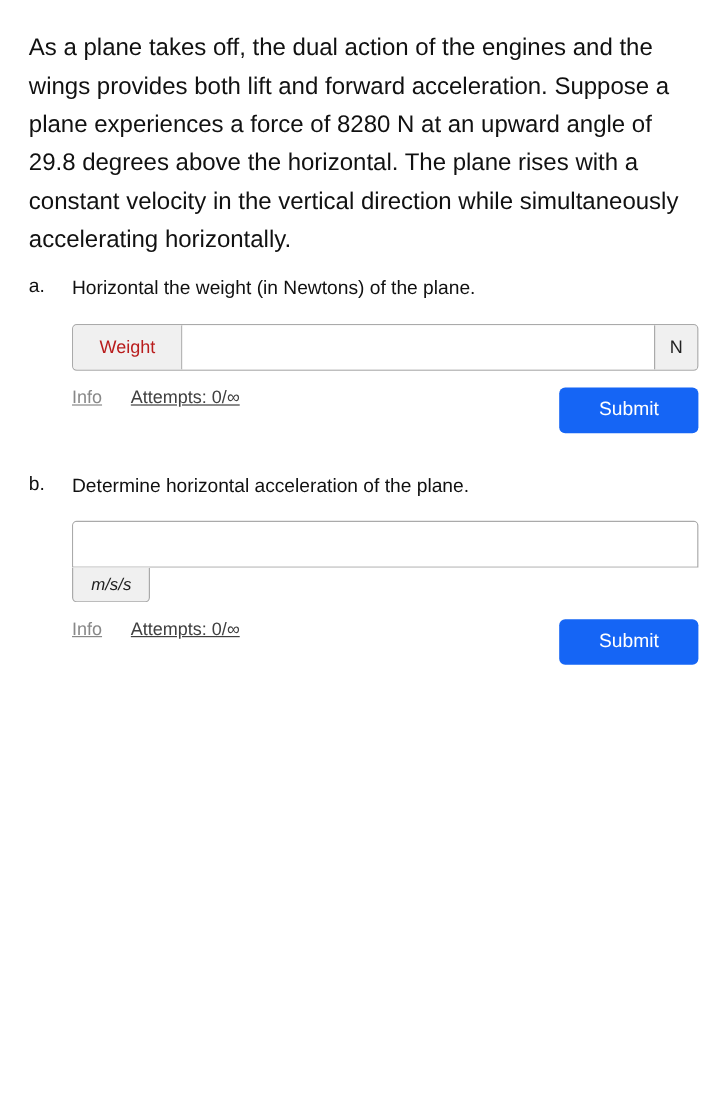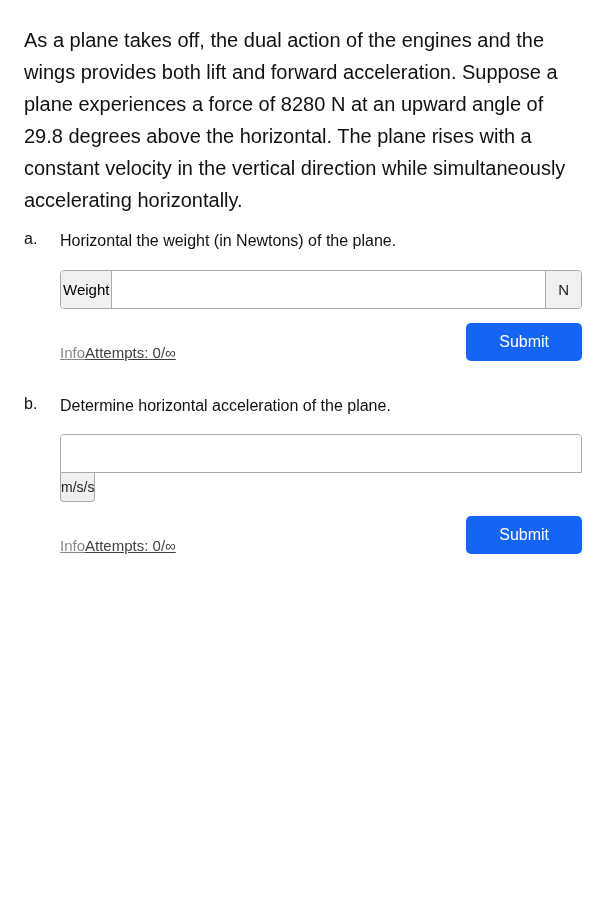--- a/index.html
+++ b/index.html
@@ -57,23 +57,23 @@
       border: 1.5px solid #aaa;
       border-radius: 4px;
       overflow: hidden;
       margin-bottom: 14px;
       background: #fff;
     }
 
     .input-label {
       background: #f0f0f0;
       border-right: 1.5px solid #aaa;
-      padding: 10px 2px;
-      font-size: 15px;
-      color: #000000;
+      padding: 10px 22px;
+      font-size: 15px;
+      color: #b91c1c;
       display: flex;
       align-items: center;
       white-space: nowrap;
       font-weight: 400;
     }
 
     .input-field {
       flex: 1;
       border: none;
       outline: none;
@@ -87,21 +87,22 @@
       border-left: 1.5px solid #aaa;
       padding: 10px 12px;
       font-size: 15px;
       color: #222;
       display: flex;
       align-items: center;
     }
 
     .actions-row {
       display: flex;
-      align-items: flex-end;
+      align-items: flex-start;
+      gap: 24px;
     }
 
     .info-link {
       color: #888;
       font-size: 15px;
       text-decoration: underline;
       cursor: pointer;
       background: none;
       border: none;
       padding: 0;
@@ -142,23 +143,24 @@
       background: #fff;
     }
 
     .unit-row {
       border: 1.5px solid #aaa;
       border-top: none;
       border-radius: 0 0 4px 4px;
       background: #f0f0f0;
       display: inline-flex;
       align-items: center;
-      padding: 6px 0;
+      padding: 6px 15px;
       font-size: 14px;
       color: #222;
+      font-style: italic;
     }
   </style>
 </head>
 <body>
 
 <div class="problem-text">As a plane takes off, the dual action of the engines and the wings provides both lift and forward acceleration. Suppose a plane experiences a force of 8280 N at an upward angle of 29.8 degrees above the horizontal. The plane rises with a constant velocity in the vertical direction while simultaneously accelerating horizontally.</div>
 
 <div class="part">
   <div class="part-label">a.</div>
   <div class="part-content">

